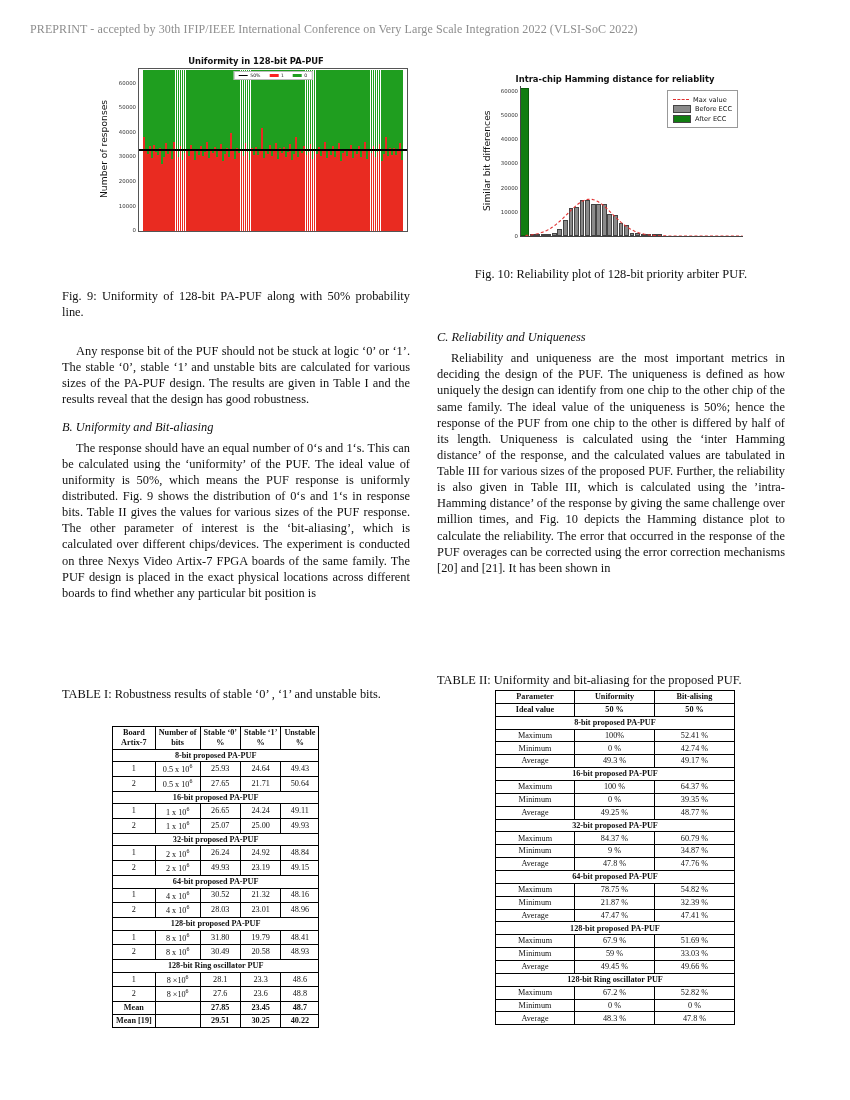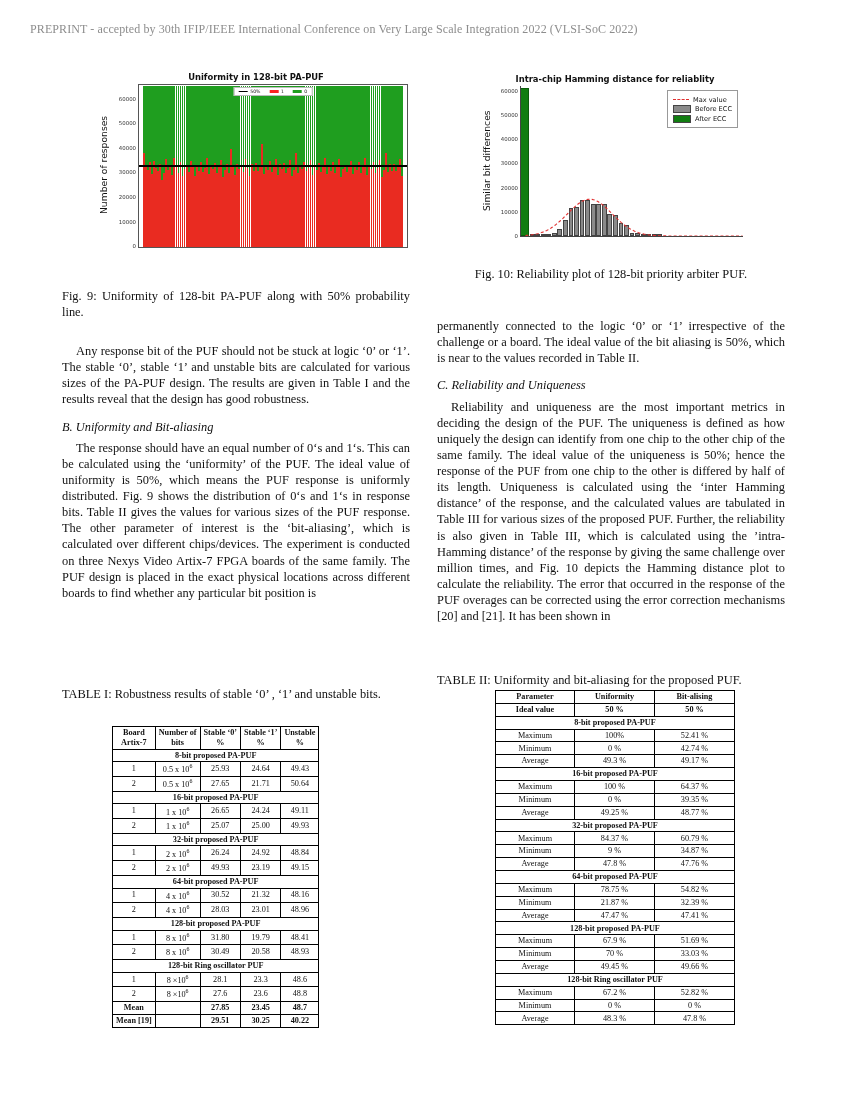--- a/index.html
+++ b/index.html
@@ -155,21 +155,21 @@
   .tbl1wrap { position: absolute; left: 112px; top: 726px; }
   .tbl2wrap { position: absolute; left: 495px; top: 690px; }
 </style>
 </head>
 <body>
 
 <div class="page">
 
   <div class="preprint-banner">PREPRINT - accepted by 30th IFIP/IEEE International Conference on Very Large Scale Integration 2022 (VLSI-SoC 2022)</div>
 
-  <div class="figwrap" style="left:97px; top:72px; width:318px;">
+  <div class="figwrap" style="left:97px; top:56px; width:318px;">
     <div class="fig" style="width:318px;">
       <div class="fig-title">Uniformity in 128-bit PA-PUF</div>
       <div class="plotrow">
         <div class="ylab" style="height:162px; width:13px;">Number of responses</div>
         <div class="yticks" id="f9yticks" style="height: 162px; width: 26px; position: relative;">
             <div style="position: absolute; right: 2px; bottom: 144.3px;">60000</div>
             <div style="position: absolute; right: 2px; bottom: 119.7px;">50000</div>
             <div style="position: absolute; right: 2px; bottom: 95.2px;">40000</div>
             <div style="position: absolute; right: 2px; bottom: 70.6px;">30000</div>
             <div style="position: absolute; right: 2px; bottom: 46.1px;">20000</div>
@@ -524,21 +524,20 @@
     <div class="caption center">Fig. 10: Reliability plot of 128-bit priority arbiter PUF.</div>
   </div>
 
   <div class="col col-left" style="top:343px;">
     <p class="body">Any response bit of the PUF should not be stuck at logic ‘0’ or ‘1’. The stable ‘0’, stable ‘1’ and unstable bits are calculated for various sizes of the PA-PUF design. The results are given in Table I and the results reveal that the design has good robustness.</p>
     <div class="sec-head">B.  Uniformity and Bit-aliasing</div>
     <p class="body">The response should have an equal number of 0‘s and 1‘s. This can be calculated using the ‘uniformity’ of the PUF. The ideal value of uniformity is 50%, which means the PUF response is uniformly distributed. Fig. 9 shows the distribution of 0‘s and 1‘s in response bits. Table II gives the values for various sizes of the PUF response. The other parameter of interest is the ‘bit-aliasing’, which is calculated over different chips/devices. The experiment is conducted on three Nexys Video Artix-7 FPGA boards of the same family. The PUF design is placed in the exact physical locations across different boards to find whether any particular bit position is</p>
   </div>
 
   <div class="col col-right" style="top:318px;">
-    <p class="body noindent">permanently connected to the logic ‘0’ or ‘1’ irrespective of the challenge or a board. The ideal value of the bit aliasing is 50%, which is near to the values recorded in Table II.</p>
     <div class="sec-head">C.  Reliability and Uniqueness</div>
     <p class="body">Reliability and uniqueness are the most important metrics in deciding the design of the PUF. The uniqueness is defined as how uniquely the design can identify from one chip to the other chip of the same family. The ideal value of the uniqueness is 50%; hence the response of the PUF from one chip to the other is differed by half of its length. Uniqueness is calculated using the ‘inter Hamming distance’ of the response, and the calculated values are tabulated in Table III for various sizes of the proposed PUF. Further, the reliability is also given in Table III, which is calculated using the ’intra-Hamming distance’ of the response by giving the same challenge over million times, and Fig. 10 depicts the Hamming distance plot to calculate the reliability. The error that occurred in the response of the PUF overages can be corrected using the error correction mechanisms [20] and [21]. It has been shown in</p>
   </div>
 
   <div class="col col-left" style="top:686px;">
     <div class="caption">TABLE I: Robustness results of stable ‘0’ , ‘1’ and unstable bits.</div>
   </div>
 
   <div class="tbl1wrap">
     <table class="tbl">
@@ -766,21 +765,21 @@
           <tr>
             <td class="grp" colspan="3">128-bit proposed PA-PUF</td>
           </tr>
           <tr>
             <td>Maximum</td>
             <td>67.9 %</td>
             <td>51.69 %</td>
           </tr>
           <tr>
             <td>Minimum</td>
-            <td>70 %</td>
+            <td>59 %</td>
             <td>33.03 %</td>
           </tr>
           <tr>
             <td>Average</td>
             <td>49.45 %</td>
             <td>49.66 %</td>
           </tr>
           <tr>
             <td class="grp" colspan="3">128-bit Ring oscillator PUF</td>
           </tr>

